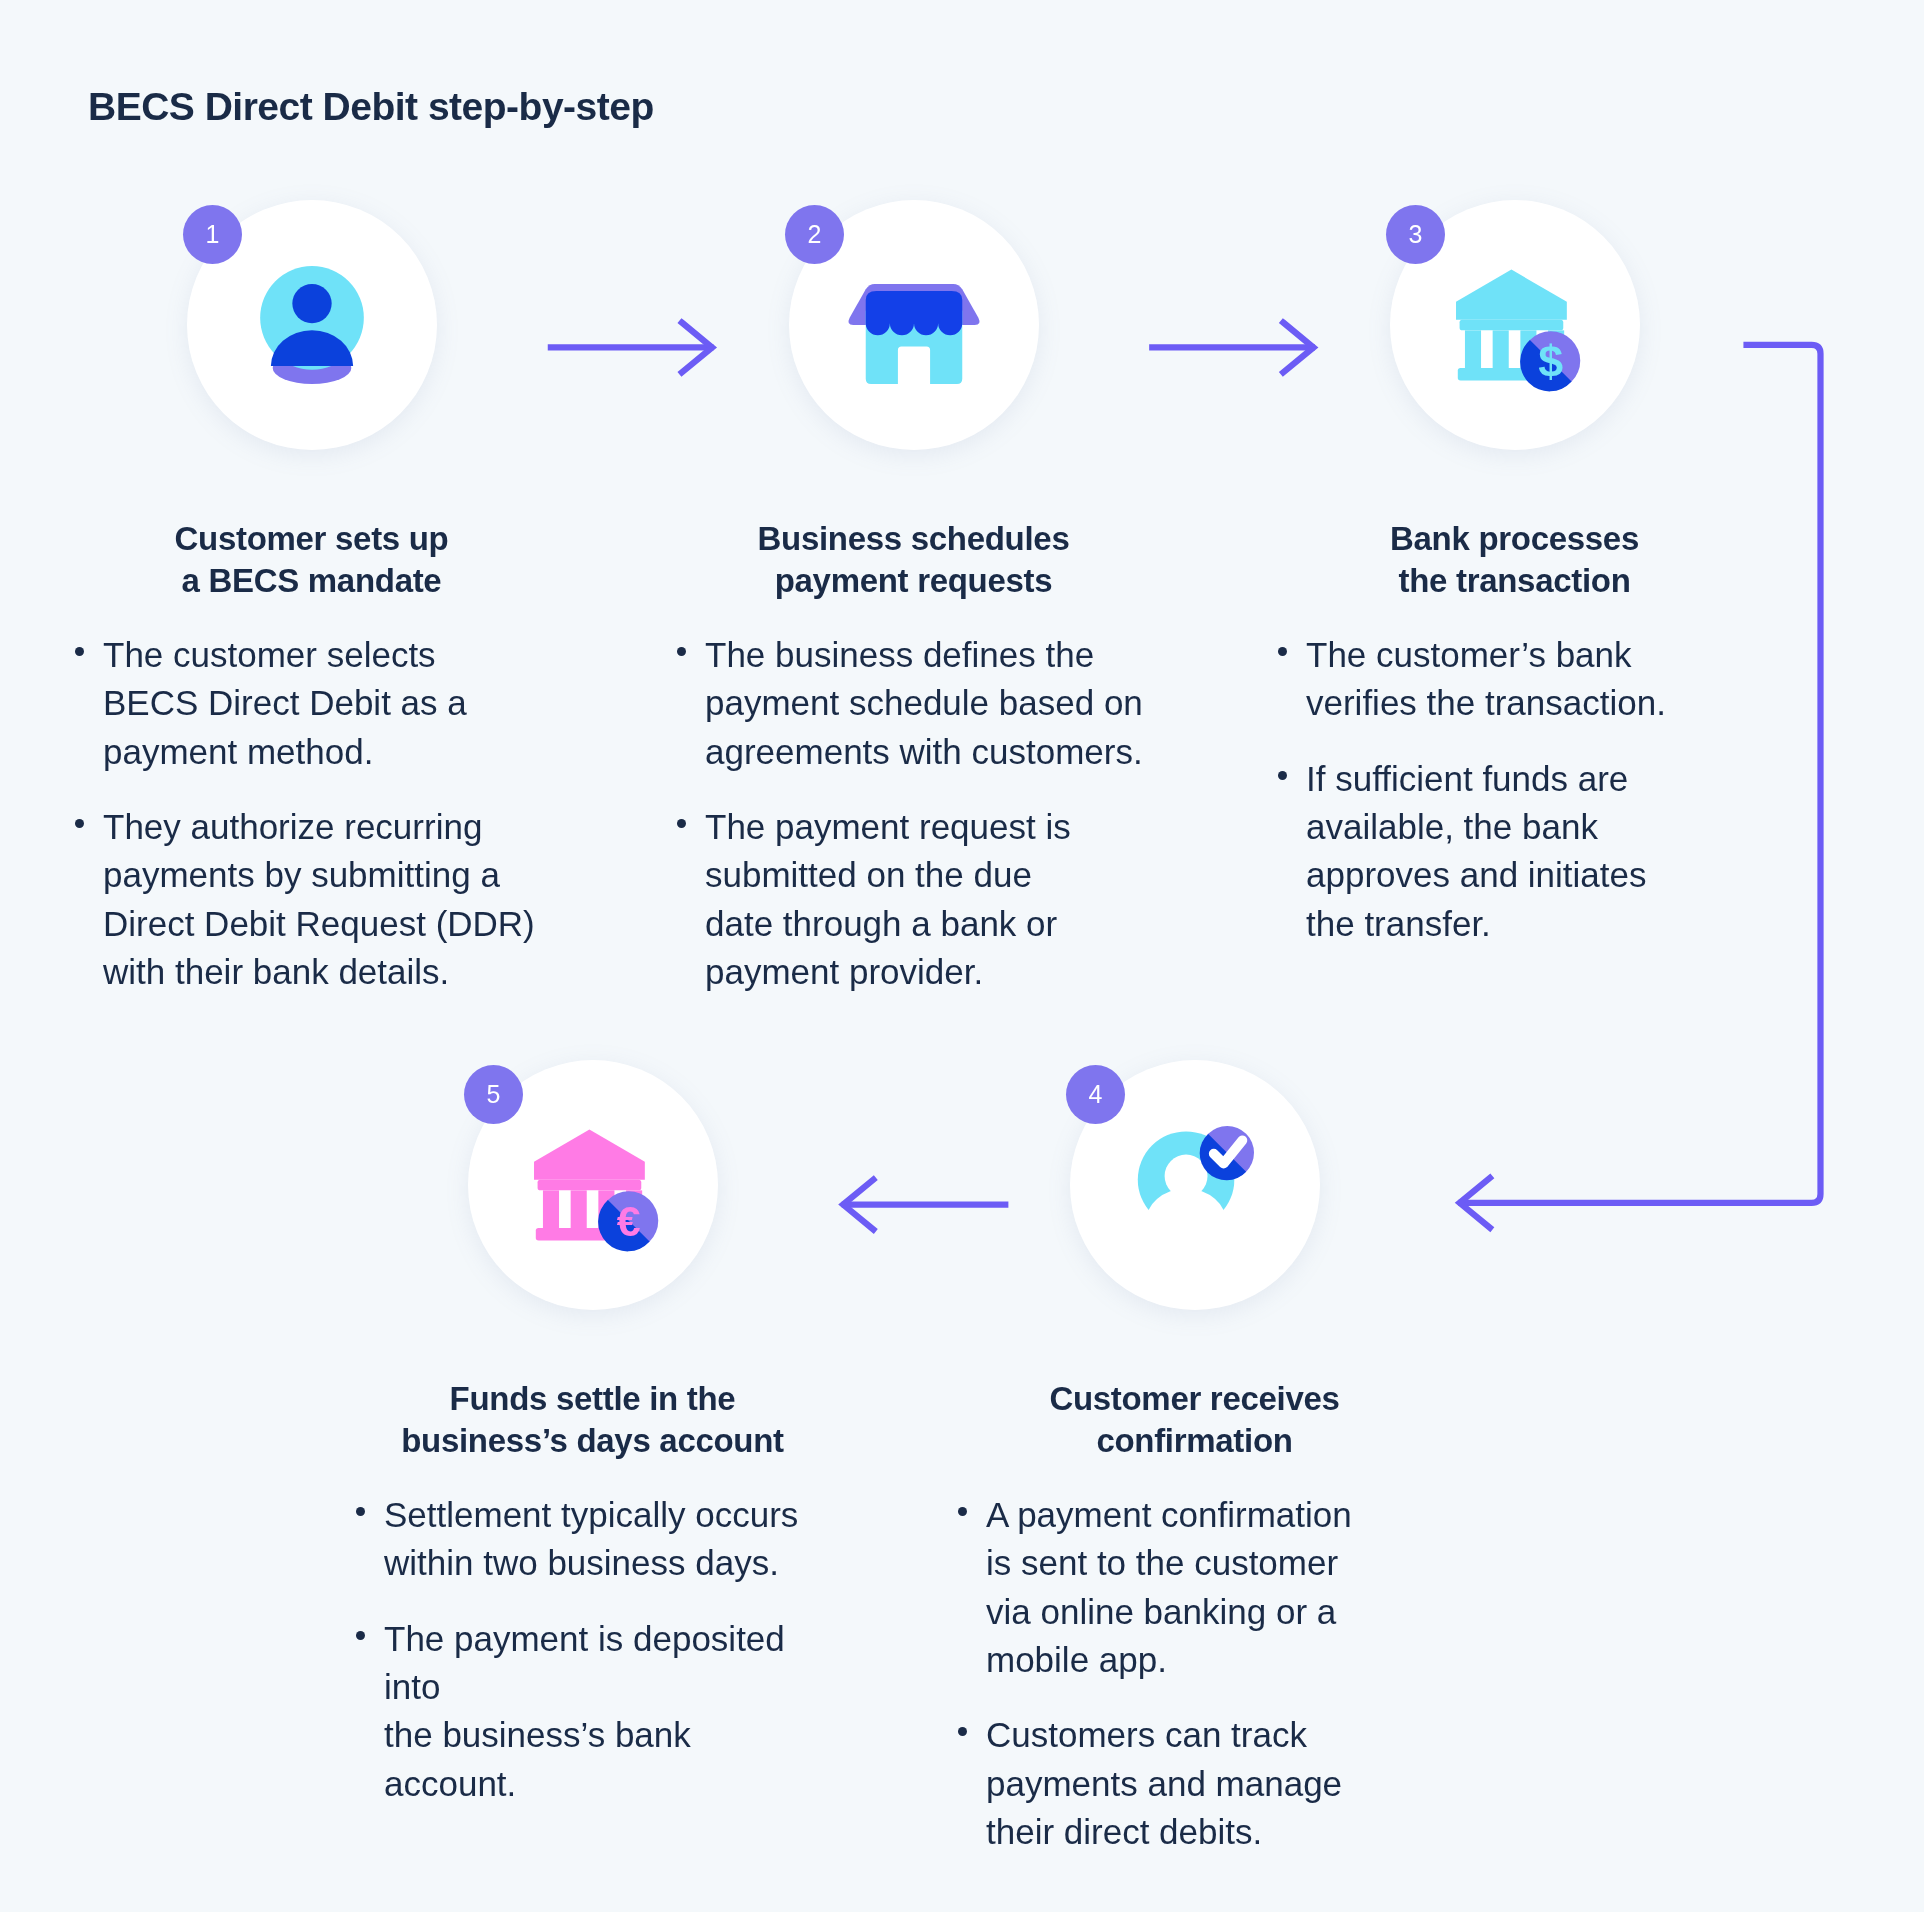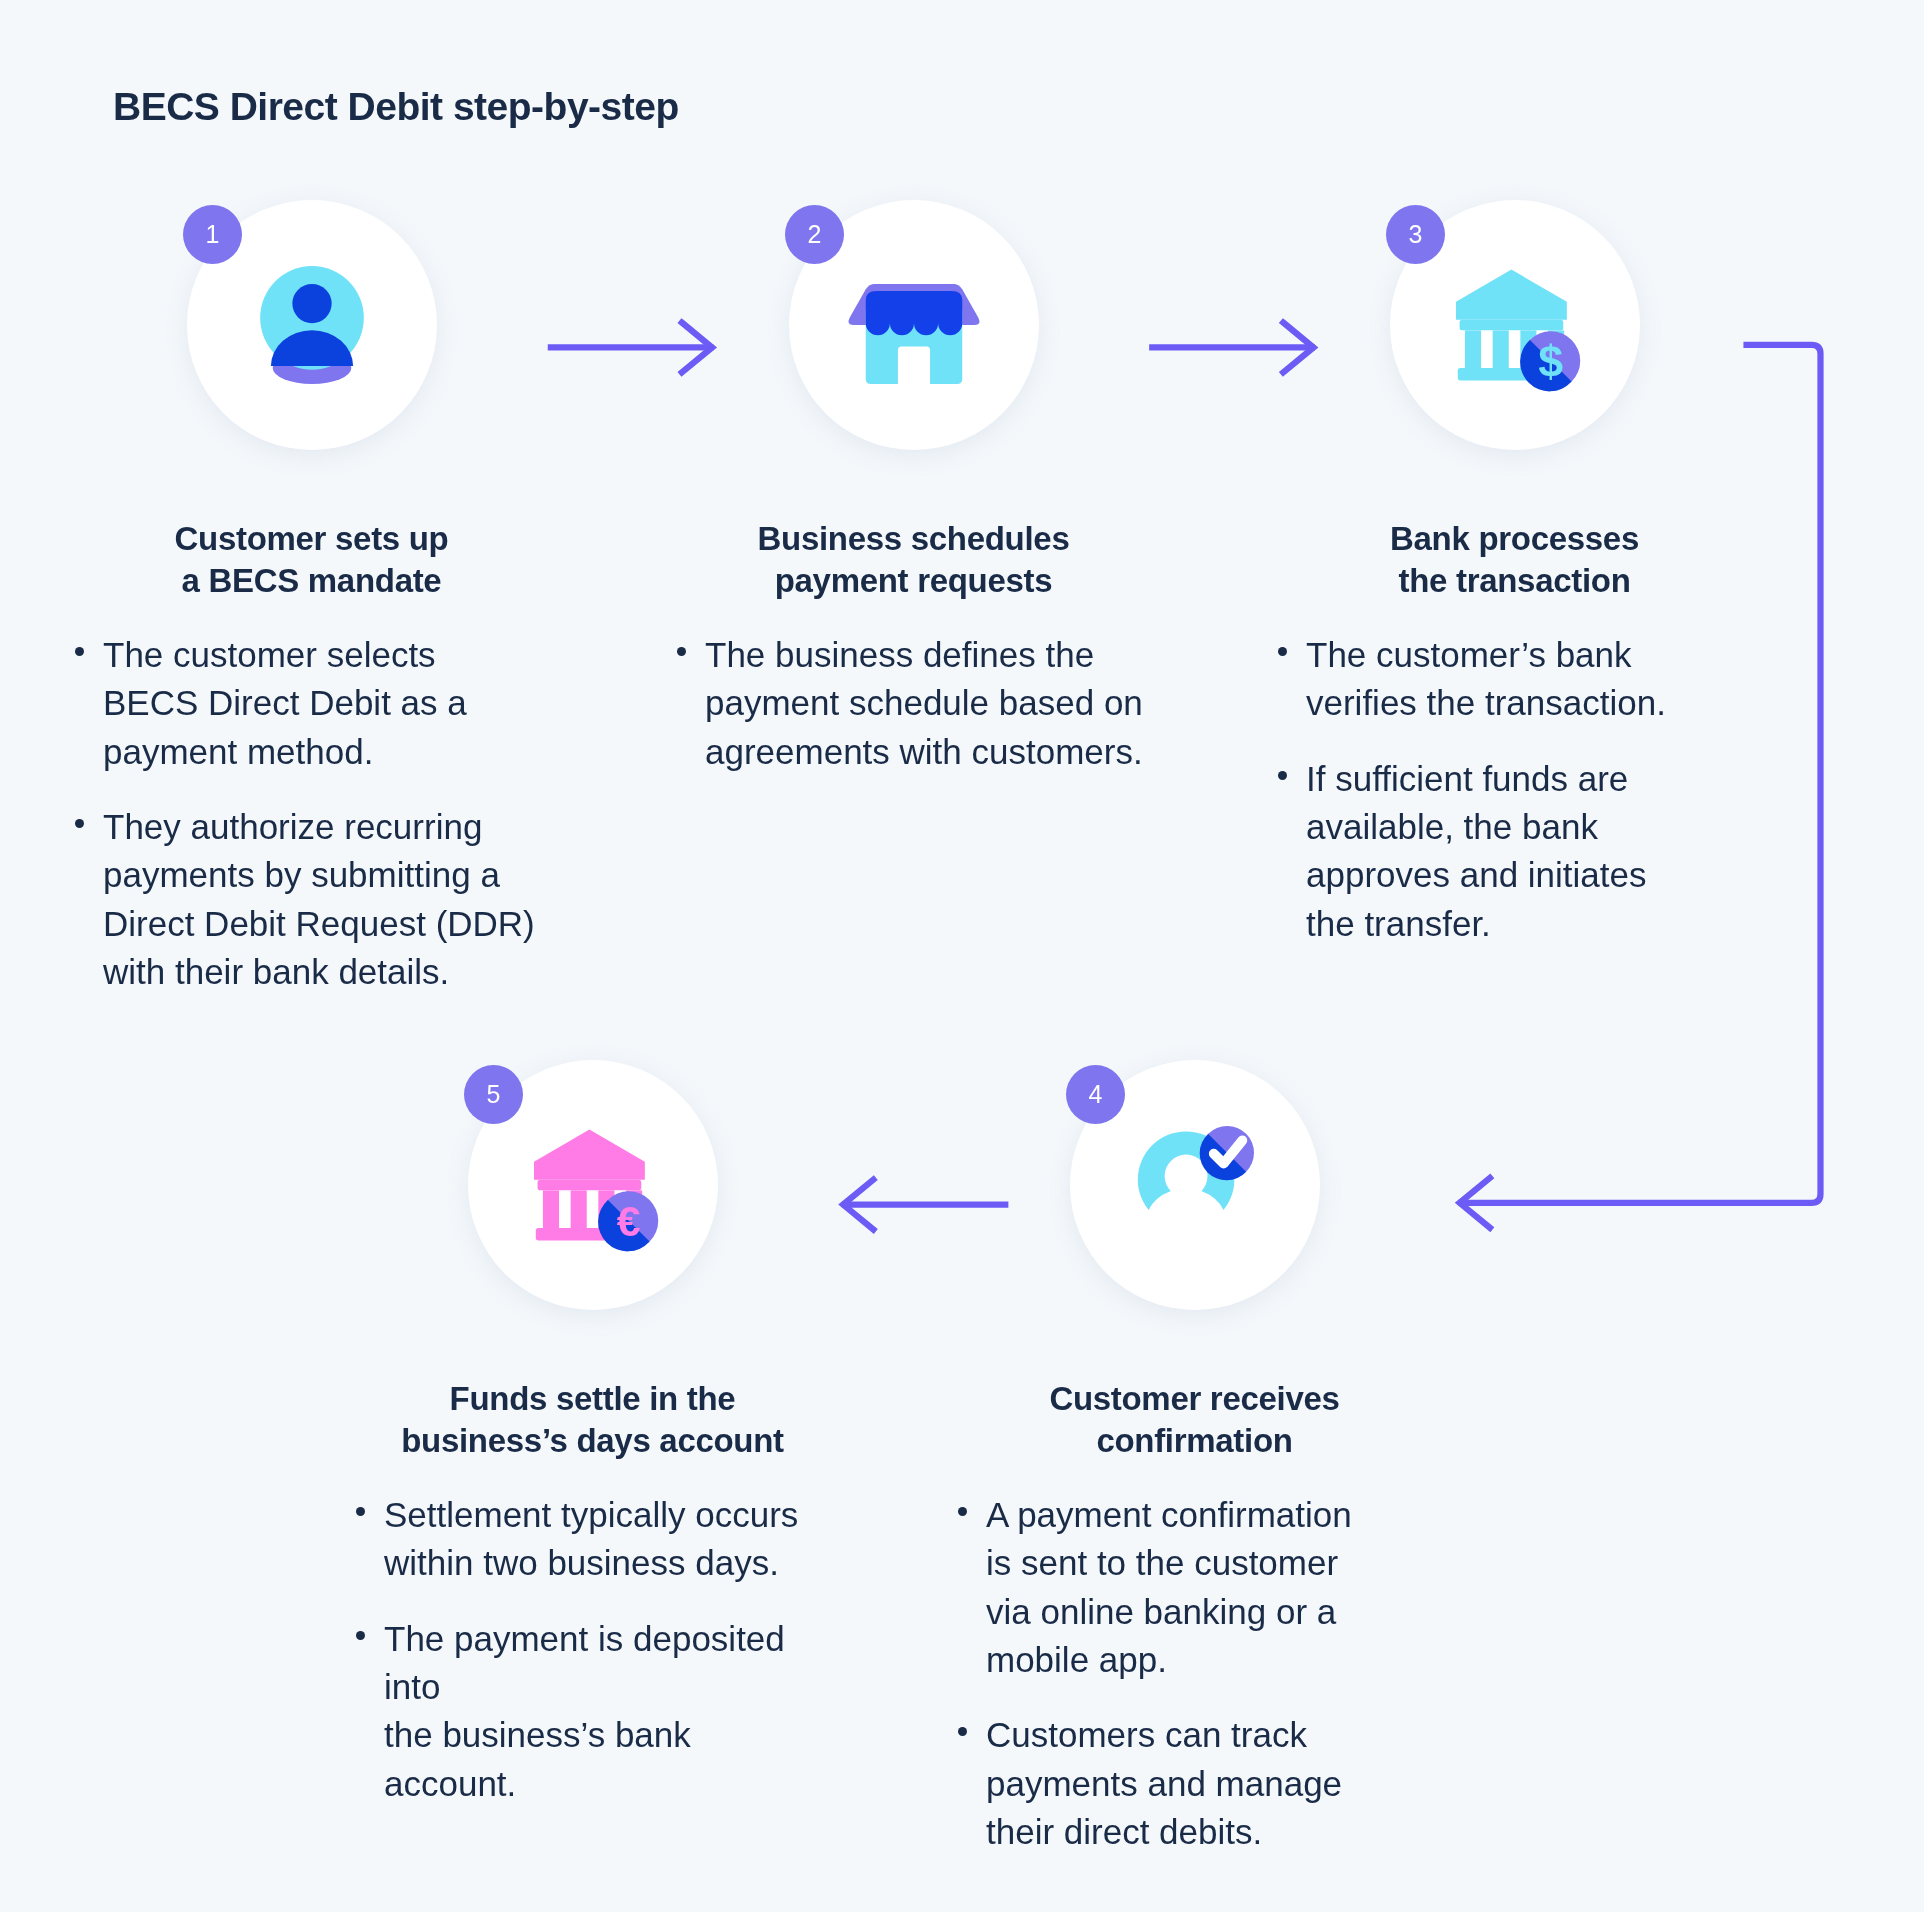--- a/index.html
+++ b/index.html
@@ -16,21 +16,21 @@
 
   .page {
     position: relative;
     width: 1925px;
     height: 1912px;
   }
 
   
   .page-title {
     position: absolute;
-    left: 113px;
+    left: 88px;
     top: 85px;
     font-size: 39px;
     font-weight: 700;
     letter-spacing: -0.5px;
     color: #1A2B47;
     white-space: nowrap;
   }
 
   
   .connectors {
@@ -209,20 +209,24 @@
                  A 13.5 13.5 0 0 1 107 78 A 13.5 13.5 0 0 1 80 78
                  A 13.5 13.5 0 0 1 53 78 A 13.5 13.5 0 0 1 26 78 Z" fill="#1340E8"></path>
       </svg>
     </div>
     <div class="step-heading">Business schedules
 payment requests</div>
     <ul class="step-bullets">
       <li>The business defines the
 payment schedule based on
 agreements with customers.</li>
+      <li>The payment request is
+submitted on the due
+date through a bank or
+payment provider.</li>
     </ul>
   </div>
 
   <div class="step" id="step-3">
     <div class="step-icon-wrap">
       <div class="step-disc"></div>
       <div class="step-badge">3</div>
       <svg class="step-art" viewBox="0 0 160 160" xmlns="http://www.w3.org/2000/svg">
         <g fill="#6FE2F8">
           <path d="M 76 18 L 14 54 L 14 74 L 138 74 L 138 54 Z"></path>

